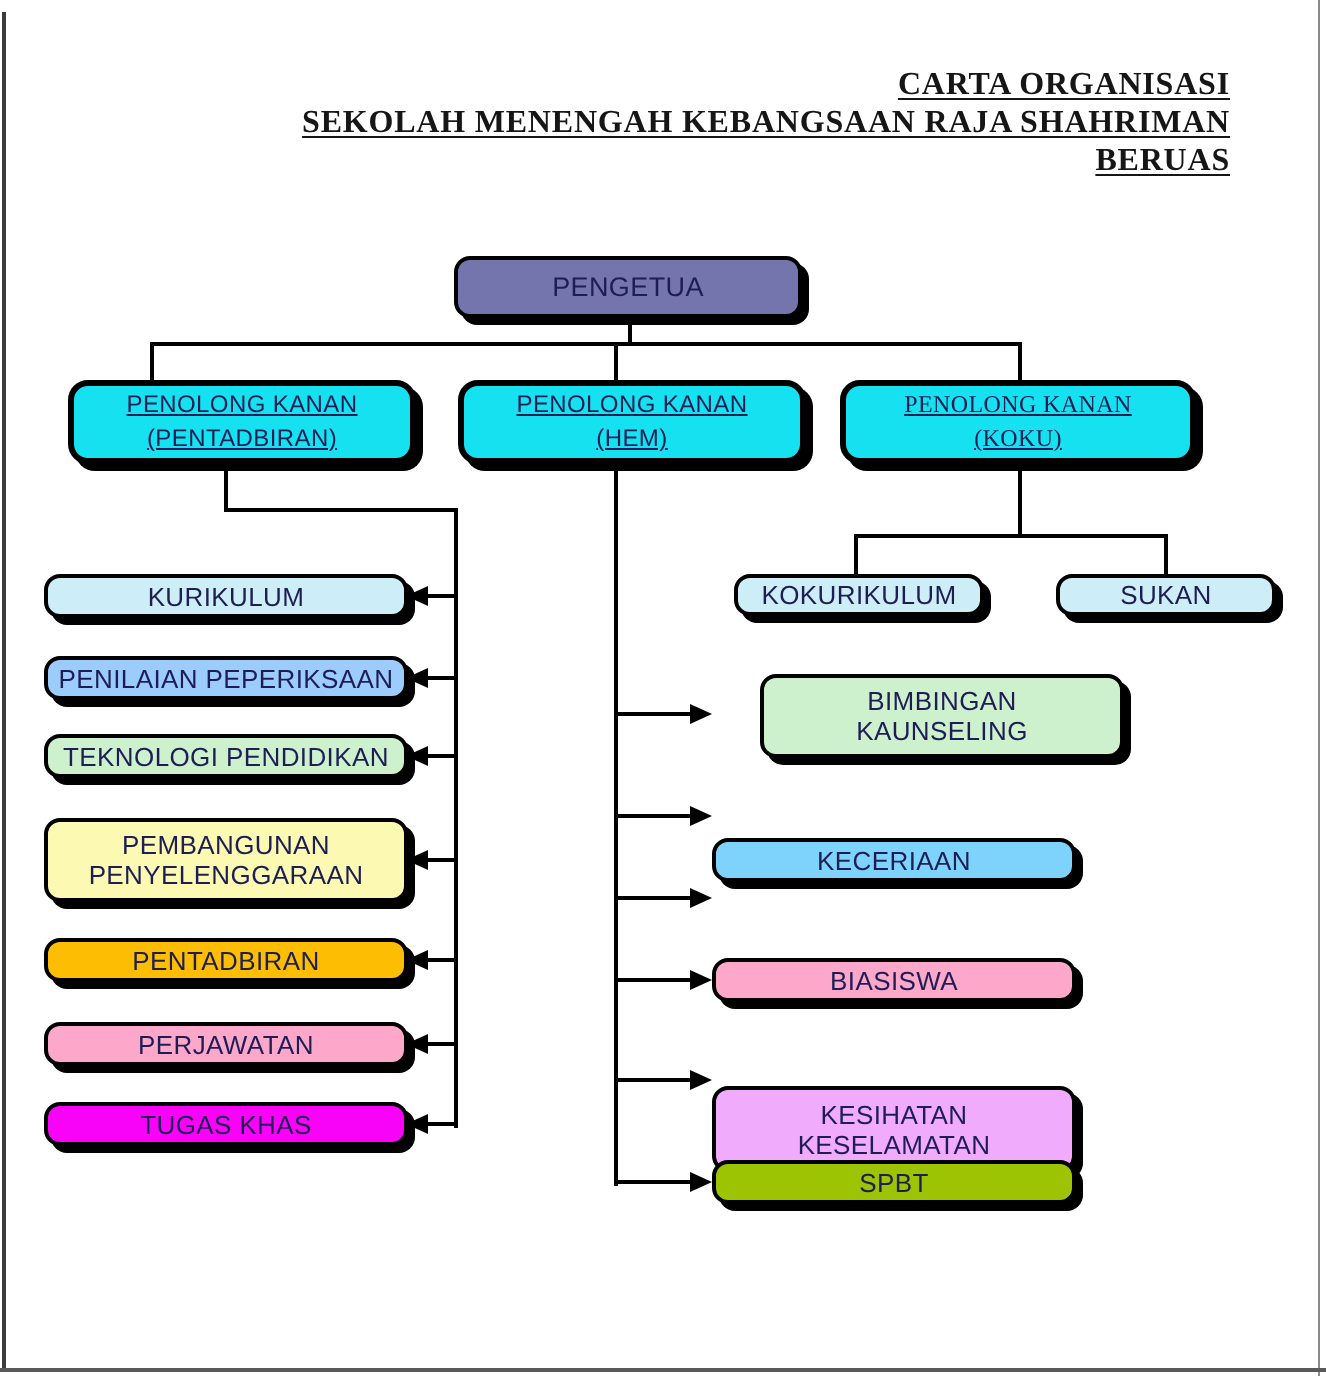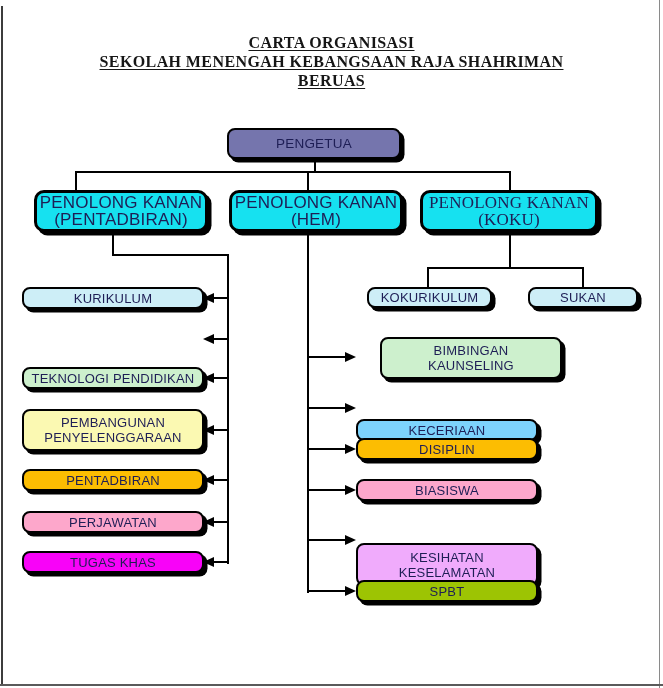--- a/index.html
+++ b/index.html
@@ -7,33 +7,33 @@
     position:relative;width:663px;height:688px;background:#ffffff;
     font-family:"Liberation Sans",sans-serif;overflow:hidden;
   }
   
   .edge{position:absolute;background:#4a4a4a;}
   .edge.left{left:1px;top:6px;width:2px;height:680px;background:#3c3c3c;}
   .edge.right{left:659px;top:0;width:1px;height:688px;background:#8a8a8a;}
   .edge.bottom{left:0;top:684px;width:663px;height:2px;background:#5a5a5a;}
 
   
-  .title{position:absolute;left:0;top:33px;width:615px;text-align:center;
+  .title{position:absolute;left:0;top:33px;width:615px;text-align:right;
     font-family:"Liberation Serif",serif;font-weight:bold;font-size:16px;
-    line-height:19px;color:#161616;letter-spacing:.4px;margin-left:24px;}
+    line-height:19px;color:#161616;letter-spacing:.4px;}
   .title span{text-decoration:underline;text-underline-offset:2px;}
 
   
   .box{
     position:absolute;box-sizing:border-box;border:2px solid #000;border-radius:8px;
     box-shadow:3.5px 3.5px 0 #000;display:flex;align-items:center;justify-content:center;
     text-align:center;color:#1e1e55;font-size:13px;line-height:15px;
     white-space:pre-line;letter-spacing:.2px;
   }
-  .box.l2{border-width:3px;font-size:17px;line-height:17px;border-radius:10px;}
+  .box.l2{border-width:3px;font-size:12px;line-height:17px;border-radius:10px;text-decoration:underline;}
   .box.root{border-width:2px;font-size:13.5px;border-radius:8px;}
   .box.serif{font-family:"Liberation Serif",serif;}
 
   
   .hline,.vline{position:absolute;background:#000;}
   .hline{height:2px;}
   .vline{width:2px;}
   .arrow-left{position:absolute;width:0;height:0;
     border-top:5px solid transparent;border-bottom:5px solid transparent;
     border-right:11px solid #000;}
@@ -84,20 +84,21 @@
   <div class="hline" style="left:212px;top:429px;width:17px"></div>
   <div class="arrow-left" style="left:203px;top:425px"></div>
   <div class="hline" style="left:212px;top:479px;width:17px"></div>
   <div class="arrow-left" style="left:203px;top:475px"></div>
   <div class="hline" style="left:212px;top:521px;width:17px"></div>
   <div class="arrow-left" style="left:203px;top:517px"></div>
   <div class="hline" style="left:212px;top:561px;width:17px"></div>
   <div class="arrow-left" style="left:203px;top:557px"></div>
 
   <div class="box" style="left: 22px; top: 287px; width: 182px; height: 22px; background-color: rgb(205, 238, 247);">KURIKULUM</div>
+  <div class="box" style="left: 22px; top: 328px; width: 182px; height: 22px; background-color: rgb(155, 204, 251);">PENILAIAN PEPERIKSAAN</div>
   <div class="box" style="left: 22px; top: 367px; width: 182px; height: 22px; background-color: rgb(205, 240, 205);">TEKNOLOGI PENDIDIKAN</div>
   <div class="box" style="left: 22px; top: 409px; width: 182px; height: 42px; background-color: rgb(251, 249, 178);">PEMBANGUNAN
 PENYELENGGARAAN</div>
   <div class="box" style="left: 22px; top: 511px; width: 182px; height: 22px; background-color: rgb(253, 167, 203);">PERJAWATAN</div>
   <div class="box" style="left: 22px; top: 469px; width: 182px; height: 22px; background-color: rgb(252, 189, 2);">PENTADBIRAN</div>
   <div class="box" style="left: 22px; top: 551px; width: 182px; height: 22px; background-color: rgb(248, 3, 248);">TUGAS KHAS</div>
 
   <div class="vline" style="left:307px;top:231px;height:362px"></div>
 
   <div class="hline" style="left:307px;top:356px;width:40px"></div>
@@ -109,21 +110,20 @@
   <div class="hline" style="left:307px;top:489px;width:40px"></div>
   <div class="arrow-right" style="left:345px;top:485px"></div>
   <div class="hline" style="left:307px;top:539px;width:40px"></div>
   <div class="arrow-right" style="left:345px;top:535px"></div>
   <div class="hline" style="left:307px;top:590px;width:40px"></div>
   <div class="arrow-right" style="left:345px;top:586px"></div>
 
   <div class="box" style="left: 356px; top: 337px; width: 182px; height: 42px; background-color: rgb(205, 240, 205); margin-left: 24px;">BIMBINGAN
 KAUNSELING</div>
   <div class="box" style="left: 356px; top: 419px; width: 182px; height: 22px; background-color: #7dd3fc;">KECERIAAN</div>
-  <div class="box" style="left: 356px; top: 438px; width: 182px; height: 22px; background-color: rgb(252, 189, 2);">DISIPLIN</div>
   <div class="box" style="left: 356px; top: 479px; width: 182px; height: 22px; background-color: rgb(253, 167, 203);">BIASISWA</div>
   <div class="box" style="left: 356px; top: 519px; width: 182px; height: 43px; background-color: #f0abfc; margin-top: 24px;">KESIHATAN
 KESELAMATAN</div>
   <div class="box" style="left: 356px; top: 580px; width: 182px; height: 22px; background-color: rgb(157, 196, 3);">SPBT</div>
 
   <div class="vline" style="left:509px;top:231px;height:38px"></div>
   <div class="hline" style="left:427px;top:267px;width:157px"></div>
   <div class="vline" style="left:427px;top:267px;height:20px"></div>
   <div class="vline" style="left:582px;top:267px;height:20px"></div>
 

